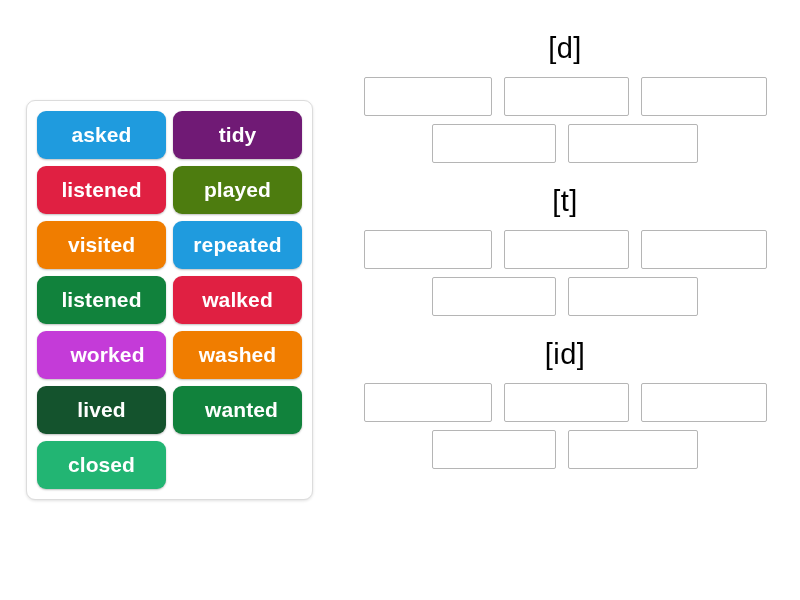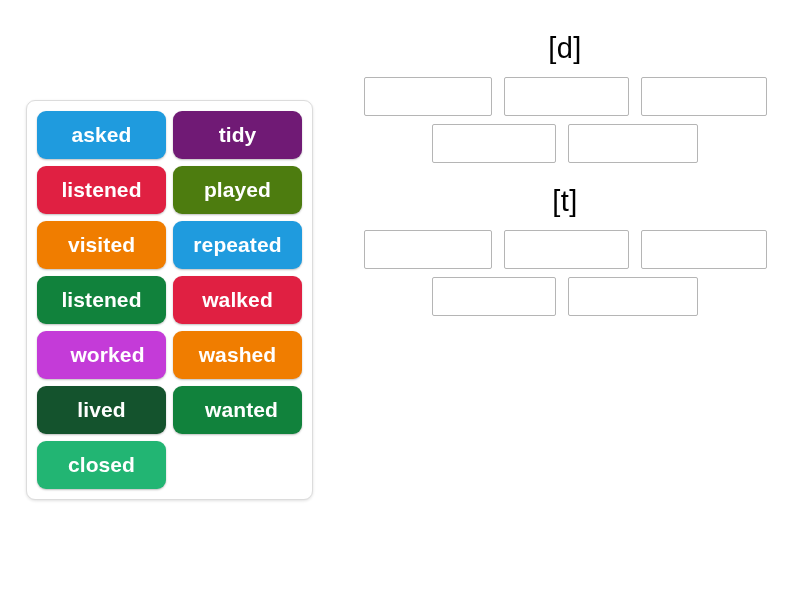--- a/index.html
+++ b/index.html
@@ -144,14 +144,26 @@
       <div class="drop-zone dz-w128"></div>
       <div class="drop-zone dz-w125"></div>
       <div class="drop-zone dz-w126"></div>
     </div>
     <div class="zone-row">
       <div class="drop-zone dz-w124"></div>
       <div class="drop-zone dz-w130"></div>
     </div>
   </div>
 
+  <div class="answer-group">
+    <div class="group-heading">[id]</div>
+    <div class="zone-row">
+      <div class="drop-zone dz-w128"></div>
+      <div class="drop-zone dz-w125"></div>
+      <div class="drop-zone dz-w126"></div>
+    </div>
+    <div class="zone-row">
+      <div class="drop-zone dz-w124"></div>
+      <div class="drop-zone dz-w130"></div>
+    </div>
+  </div>
 
 </div>
 
 </body></html>

